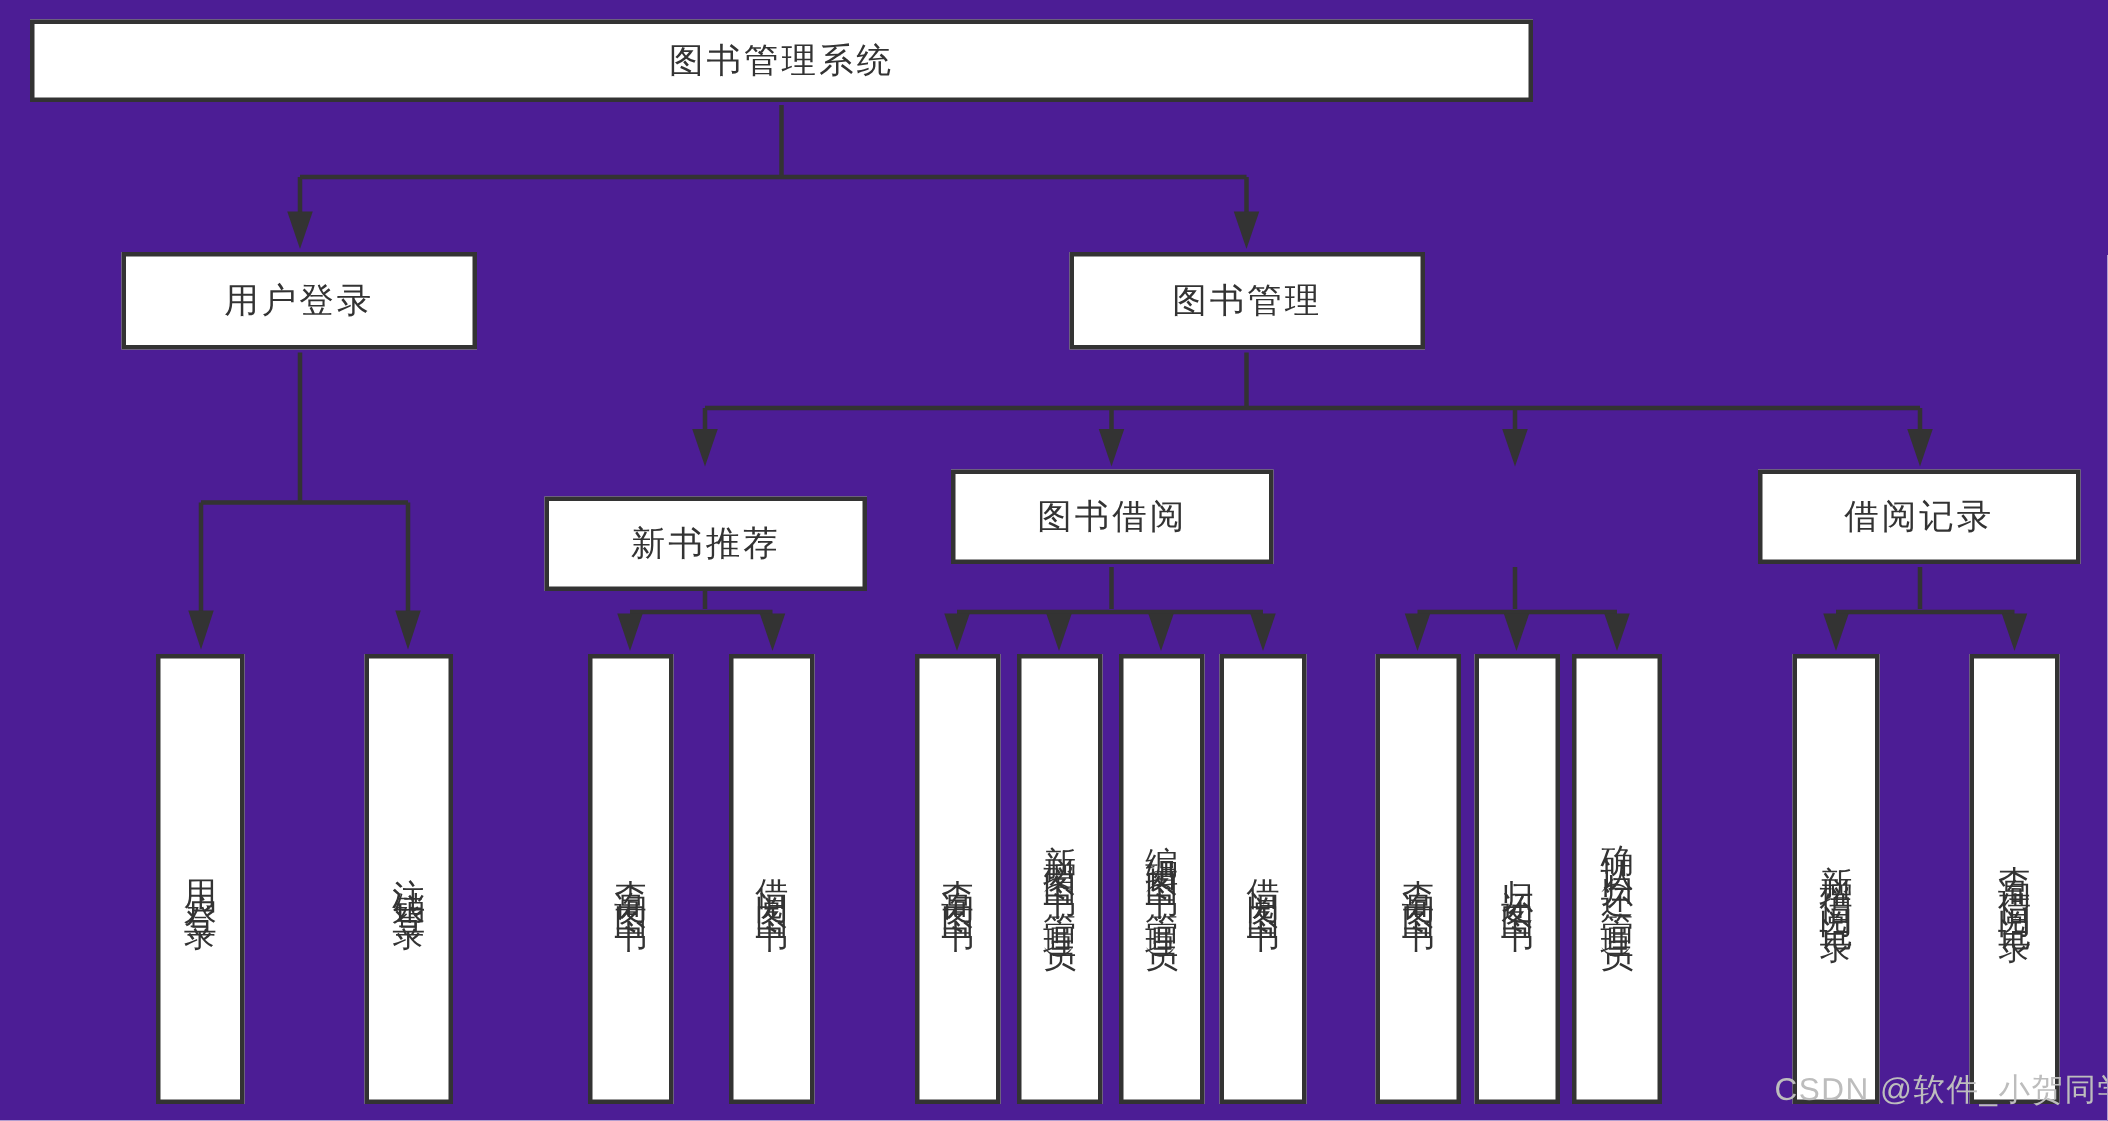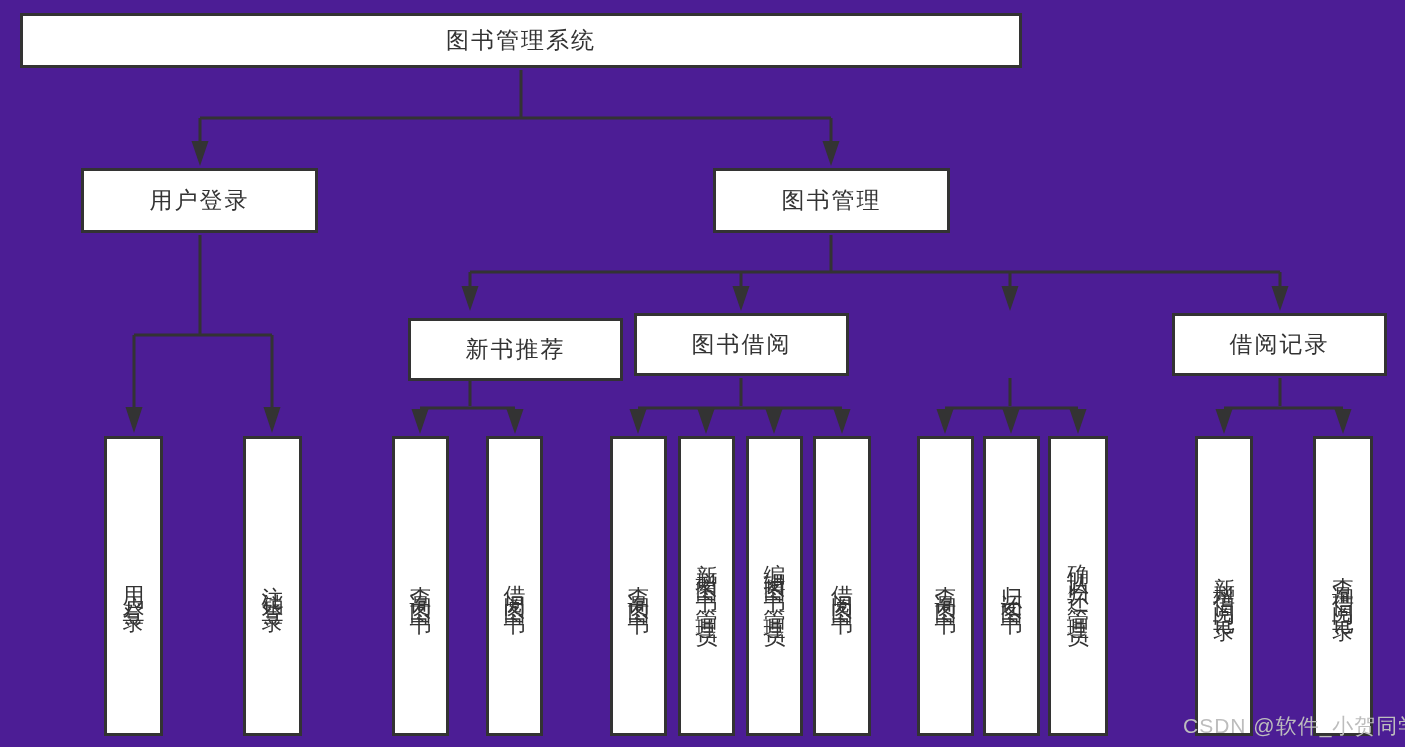--- a/index.html
+++ b/index.html
@@ -59,21 +59,21 @@
       <polygon points="1215.5,409 1232.5,409 1224,434"></polygon>
       <polygon points="1334.5,409 1351.5,409 1343,434"></polygon>
     </g>
   </svg>
 
   <div class="box" style="left:20px;top:13px;width:1002px;height:55px;">图书管理系统</div>
 
   <div class="box" style="left:81px;top:168px;width:237px;height:65px;">用户登录</div>
   <div class="box" style="left:713px;top:168px;width:237px;height:65px;">图书管理</div>
 
-  <div class="box" style="left:363px;top:318px;width:215px;height:63px;margin-left:45px;">新书推荐</div>
+  <div class="box" style="left:363px;top:331px;width:215px;height:63px;">新书推荐</div>
   <div class="box" style="left:634px;top:313px;width:215px;height:63px;">图书借阅</div>
   <div class="box" style="left:1172px;top:313px;width:215px;height:63px;">借阅记录</div>
 
   <div class="box vbox" style="left:104px;top:436px;width:59px;height:300px;">用户登录</div>
   <div class="box vbox" style="left:243px;top:436px;width:59px;height:300px;">注销登录</div>
 
   <div class="box vbox" style="left:392px;top:436px;width:57px;height:300px;">查询图书</div>
   <div class="box vbox" style="left:486px;top:436px;width:57px;height:300px;">借阅图书</div>
 
   <div class="box vbox" style="left:610px;top:436px;width:57px;height:300px;">查询图书</div>

